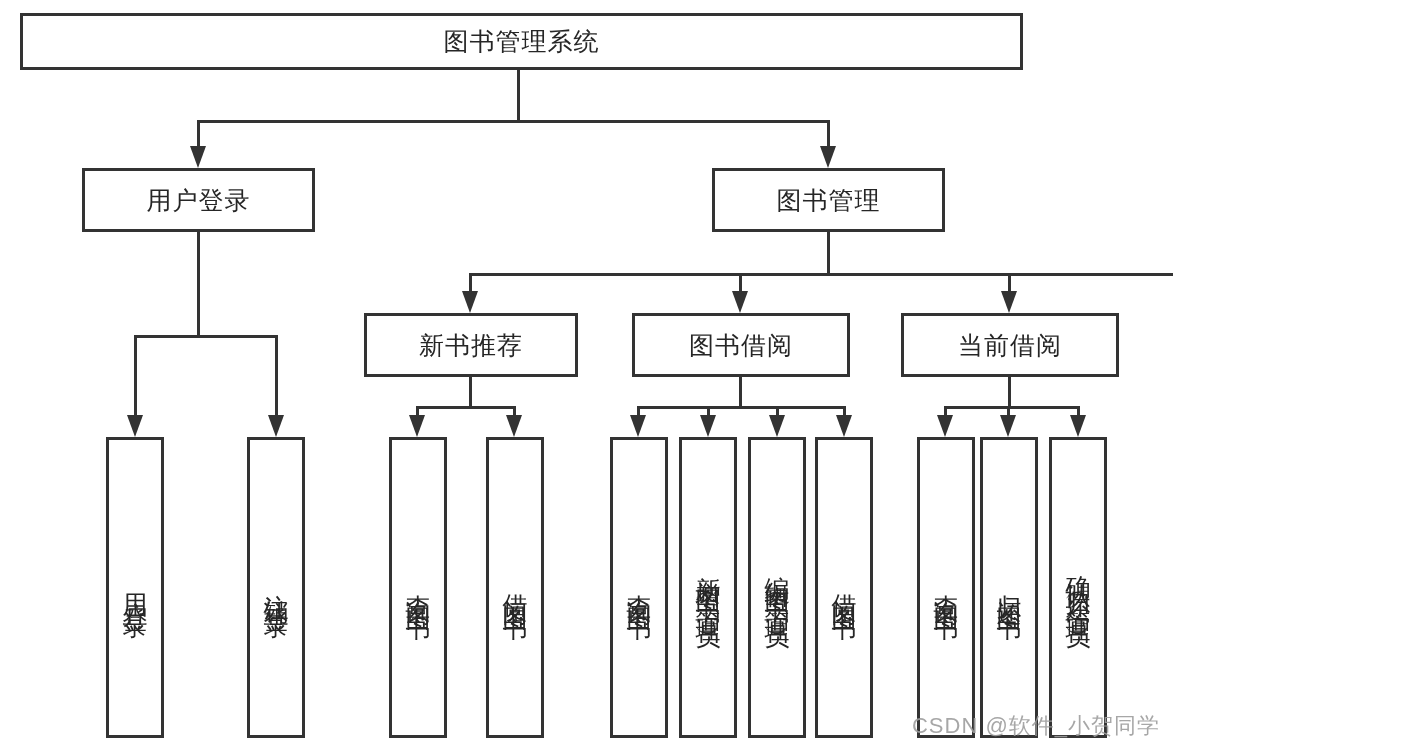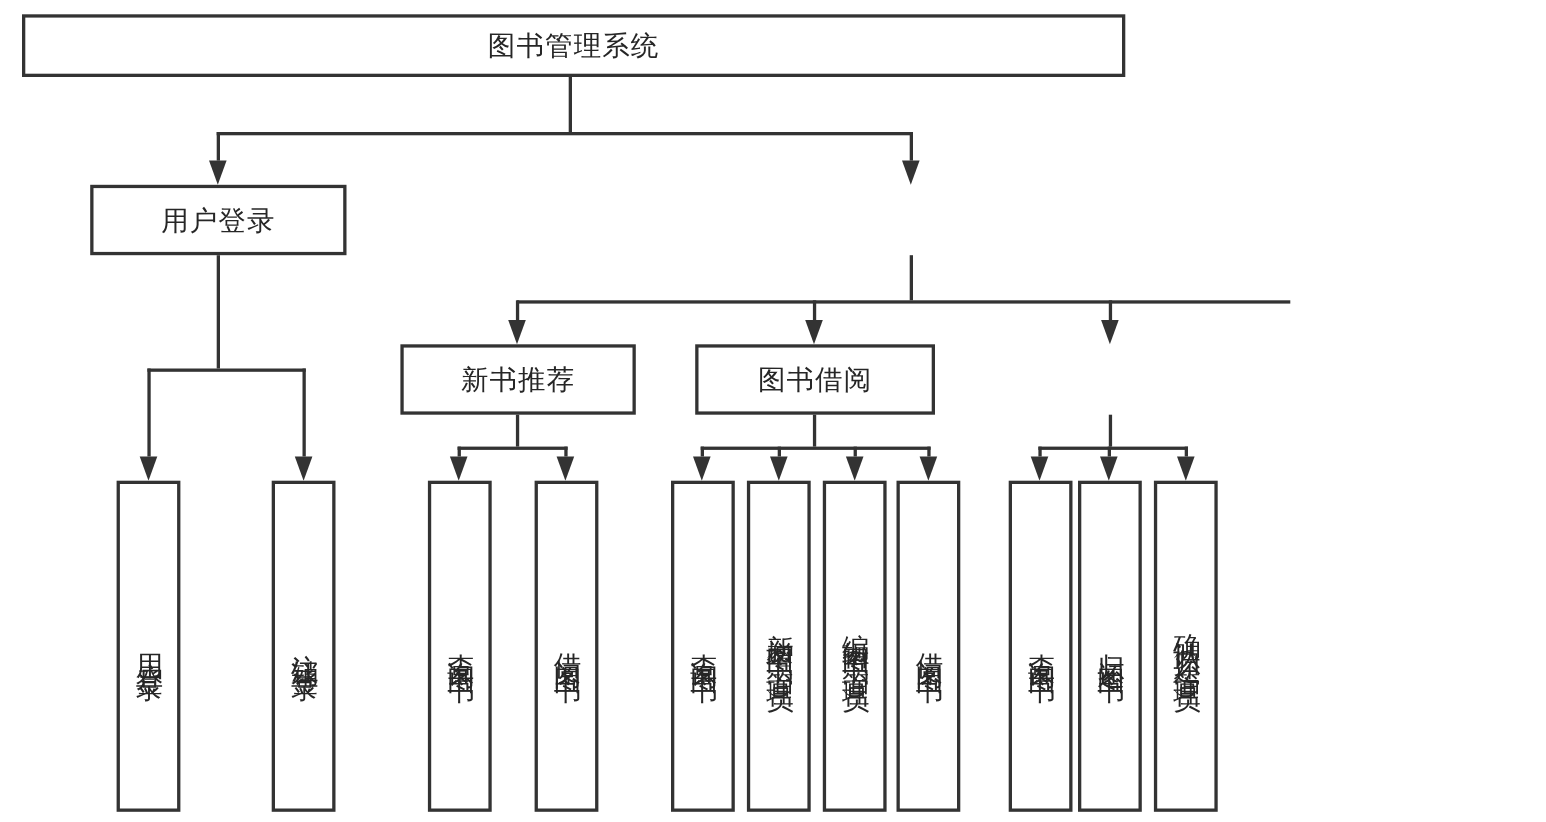--- a/index.html
+++ b/index.html
@@ -62,20 +62,21 @@
   <div class="node" style="left:20px;top:13px;width:1003px;height:57px;">图书管理系统</div>
 
   <div class="vl" style="left:517px;top:70px;width:3px;height:50px;"></div>
   <div class="hl" style="left:197px;top:120px;width:633px;height:3px;"></div>
   <div class="vl" style="left:197px;top:120px;width:3px;height:26px;"></div>
   <div class="ar" style="left:190px;top:146px;"></div>
   <div class="vl" style="left:827px;top:120px;width:3px;height:26px;"></div>
   <div class="ar" style="left:820px;top:146px;"></div>
 
   <div class="node" style="left:82px;top:168px;width:233px;height:64px;">用户登录</div>
+  <div class="node" style="left:712px;top:168px;width:233px;height:64px;">图书管理</div>
 
   <div class="vl" style="left:197px;top:232px;width:3px;height:103px;"></div>
   <div class="hl" style="left:134px;top:335px;width:144px;height:3px;"></div>
   <div class="vl" style="left:134px;top:335px;width:3px;height:80px;"></div>
   <div class="ar" style="left:127px;top:415px;"></div>
   <div class="vl" style="left:275px;top:335px;width:3px;height:80px;"></div>
   <div class="ar" style="left:268px;top:415px;"></div>
 
   <div class="vl" style="left:827px;top:232px;width:3px;height:41px;"></div>
   <div class="hl" style="left:470px;top:273px;width:811px;height:3px;"></div>
@@ -83,20 +84,21 @@
   <div class="ar" style="left:462px;top:291px;"></div>
   <div class="vl" style="left:739px;top:273px;width:3px;height:18px;"></div>
   <div class="ar" style="left:732px;top:291px;"></div>
   <div class="vl" style="left:1008px;top:273px;width:3px;height:18px;"></div>
   <div class="ar" style="left:1001px;top:291px;"></div>
   <div class="vl" style="left:1278px;top:273px;width:3px;height:18px;"></div>
   <div class="ar" style="left:1271px;top:291px;"></div>
 
   <div class="node" style="left:632px;top:313px;width:218px;height:64px;">图书借阅</div>
   <div class="node" style="left:364px;top:313px;width:214px;height:64px;">新书推荐</div>
+  <div class="node" style="left:901px;top:313px;width:218px;height:64px;">当前借阅</div>
 
   <div class="vl" style="left:469px;top:377px;width:3px;height:29px;"></div>
   <div class="hl" style="left:416px;top:406px;width:100px;height:3px;"></div>
   <div class="vl" style="left:416px;top:406px;width:3px;height:9px;"></div>
   <div class="ar" style="left:409px;top:415px;"></div>
   <div class="vl" style="left:513px;top:406px;width:3px;height:9px;"></div>
   <div class="ar" style="left:506px;top:415px;"></div>
 
   <div class="vl" style="left:739px;top:377px;width:3px;height:29px;"></div>
   <div class="hl" style="left:637px;top:406px;width:209px;height:3px;"></div>
@@ -162,14 +164,15 @@
     <span class="vtext">确认归还（管理员）</span>
   </div>
 
   <div class="node leaf" style="left:1196px;">
     <span class="vtext">新增借阅记录</span>
   </div>
   <div class="node leaf" style="left:1313px;">
     <span class="vtext">查询借阅记录</span>
   </div>
 
+  <div class="watermark">CSDN @软件_小贺同学</div>
 
 </div>
 
 </body></html>

